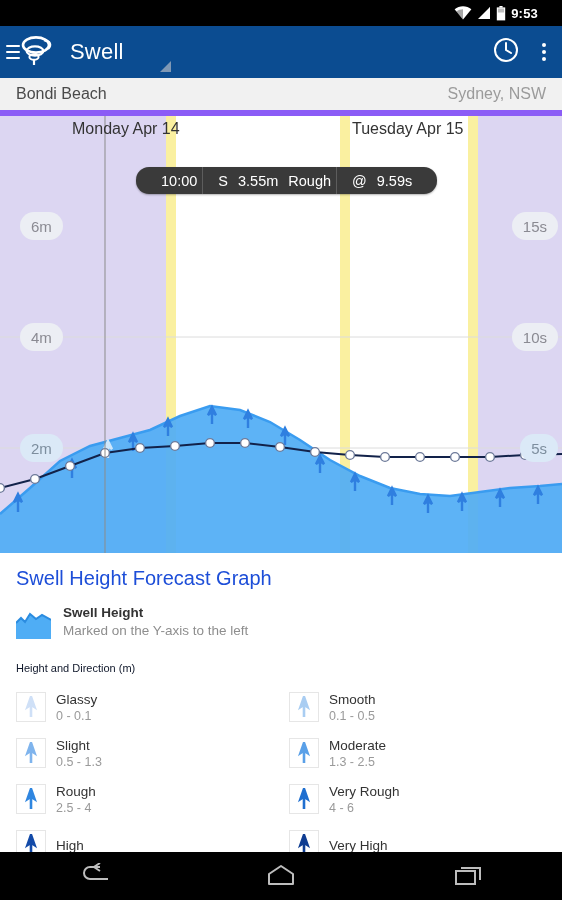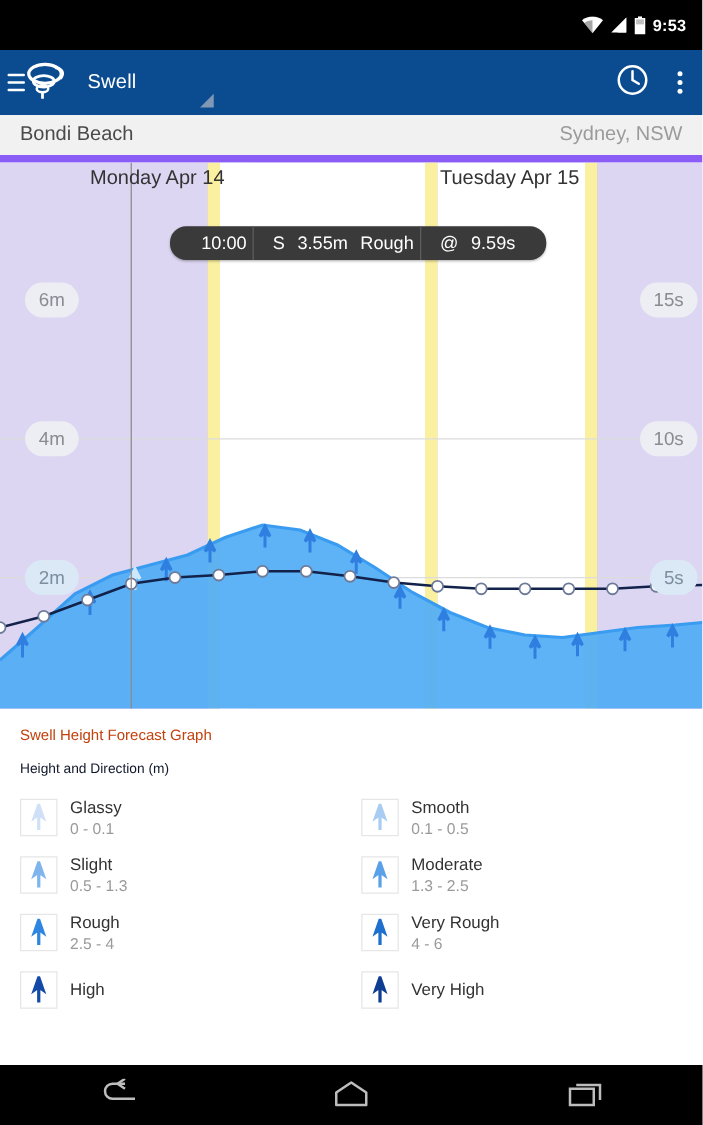--- a/index.html
+++ b/index.html
@@ -5,37 +5,37 @@
   * { margin:0; padding:0; box-sizing:border-box; }
   html,body { width:562px; height:900px; overflow:hidden; }
   body {
     font-family:"Liberation Sans", sans-serif;
     background:#ffffff;
     -webkit-font-smoothing:antialiased;
   }
 
   
   .statusbar{
-    height:40px; background:#000; color:#fff;
+    height:26px; background:#000; color:#fff;
     display:flex; align-items:center; justify-content:flex-end;
-    padding-right:13px; gap:5px;
+    padding-right:24px; gap:5px;
   }
   .sb-icon{ display:flex; align-items:center; }
   .sb-clock{ font-size:13px; font-weight:bold; letter-spacing:.2px; }
 
   
   .appbar{
     height:52px; background:#0B4C91; position:relative;
     display:flex; align-items:center; padding:0 10px 0 6px;
   }
   .drawer-lines{ width:14px; display:flex; flex-direction:column; gap:4px; margin-right:-4px;}
   .drawer-lines i{ display:block; height:2px; background:#fff; border-radius:1px; }
   .logo{ width:42px; height:42px; margin-left:-2px; }
   .app-title{
-    color:#ffffff; font-size:16px; margin-left:14px; letter-spacing:.2px;
+    color:#ffffff; font-size:22px; margin-left:14px; letter-spacing:.2px;
   }
   .spinner-caret{
     position:absolute; left:160px; bottom:6px;
     width:0;height:0;border-left:11px solid transparent;
     border-bottom:11px solid #7f98b5;
   }
   .appbar-right{ margin-left:auto; display:flex; align-items:center; gap:16px; }
   .overflow-dots{ display:flex;flex-direction:column; gap:3px; padding:4px 6px;}
   .overflow-dots i{ width:4px;height:4px;border-radius:50%;background:#fff;display:block;}
 
@@ -74,21 +74,21 @@
     padding:4px 11px; line-height:1;
     display:flex;align-items:center;justify-content:center;
     height:28px;
   }
   .axis-pill.left{ left:20px; }
   .axis-pill.right{ right:4px; }
   .axis-pill.onwater{ background:#dbe9f7; color:#7d8e9e;}
 
   
   .content{ padding:14px 16px 0 16px; background:#fff; }
-  .sec-title{ font-size:12px; color:#c2410c; margin-bottom:14px;}
+  .sec-title{ font-size:20px; color:#1d4ed8; margin-bottom:14px;}
   .legend-row{ display:flex; align-items:center; gap:12px; margin-bottom:22px;}
   .legend-swatch{ width:35px; height:33px; }
   .legend-text b{ display:block;font-size:13.5px;color:#333;font-weight:bold;line-height:1.35;}
   .legend-text span{ display:block;font-size:13.5px;color:#8e8e8e;line-height:1.35;}
 
   .hd-title{ font-size:11px;color:#0f172a; margin:4px 0 10px 0;}
   .hd-grid{ display:grid; grid-template-columns:1fr 1fr; column-gap:16px; }
   .hd-item{
     display:flex; align-items:center; gap:10px;
     height:46px;
@@ -263,20 +263,32 @@
   <div class="axis-pill left" style="top:207px">4m</div>
   <div class="axis-pill left onwater" style="top:318px">2m</div>
   <div class="axis-pill right" style="top:96px">15s</div>
   <div class="axis-pill right" style="top:207px">10s</div>
   <div class="axis-pill right onwater" style="top:318px">5s</div>
 </div>
 
 <div class="content">
   <div class="sec-title">Swell Height Forecast Graph</div>
 
+  <div class="legend-row">
+    <span class="legend-swatch">
+      <svg width="35" height="33" viewBox="0 0 35 33">
+        <path d="M0 33 L0 17 L5 12 L9 16 L14 8 L20 13 L26 9 L35 14 L35 33 Z" fill="#4fadf5"></path>
+        <path d="M0 17 L5 12 L9 16 L14 8 L20 13 L26 9 L35 14" fill="none" stroke="#2b8ce0" stroke-width="2"></path>
+      </svg>
+    </span>
+    <span class="legend-text">
+      <b>Swell Height</b>
+      <span>Marked on the Y-axis to the left</span>
+    </span>
+  </div>
 
   <div class="hd-title">Height and Direction (m)</div>
 
   <div class="hd-grid">
 
     <div class="hd-item">
       <span class="hd-swatch">
         <svg width="16" height="22" viewBox="0 0 16 22">
             <path d="M8 1 L11.5 11 L8 8.6 L4.5 11 Z M8 8.6 L8 21" stroke="#cfe0f7" stroke-width="2.6" fill="#cfe0f7"></path>
           </svg>

